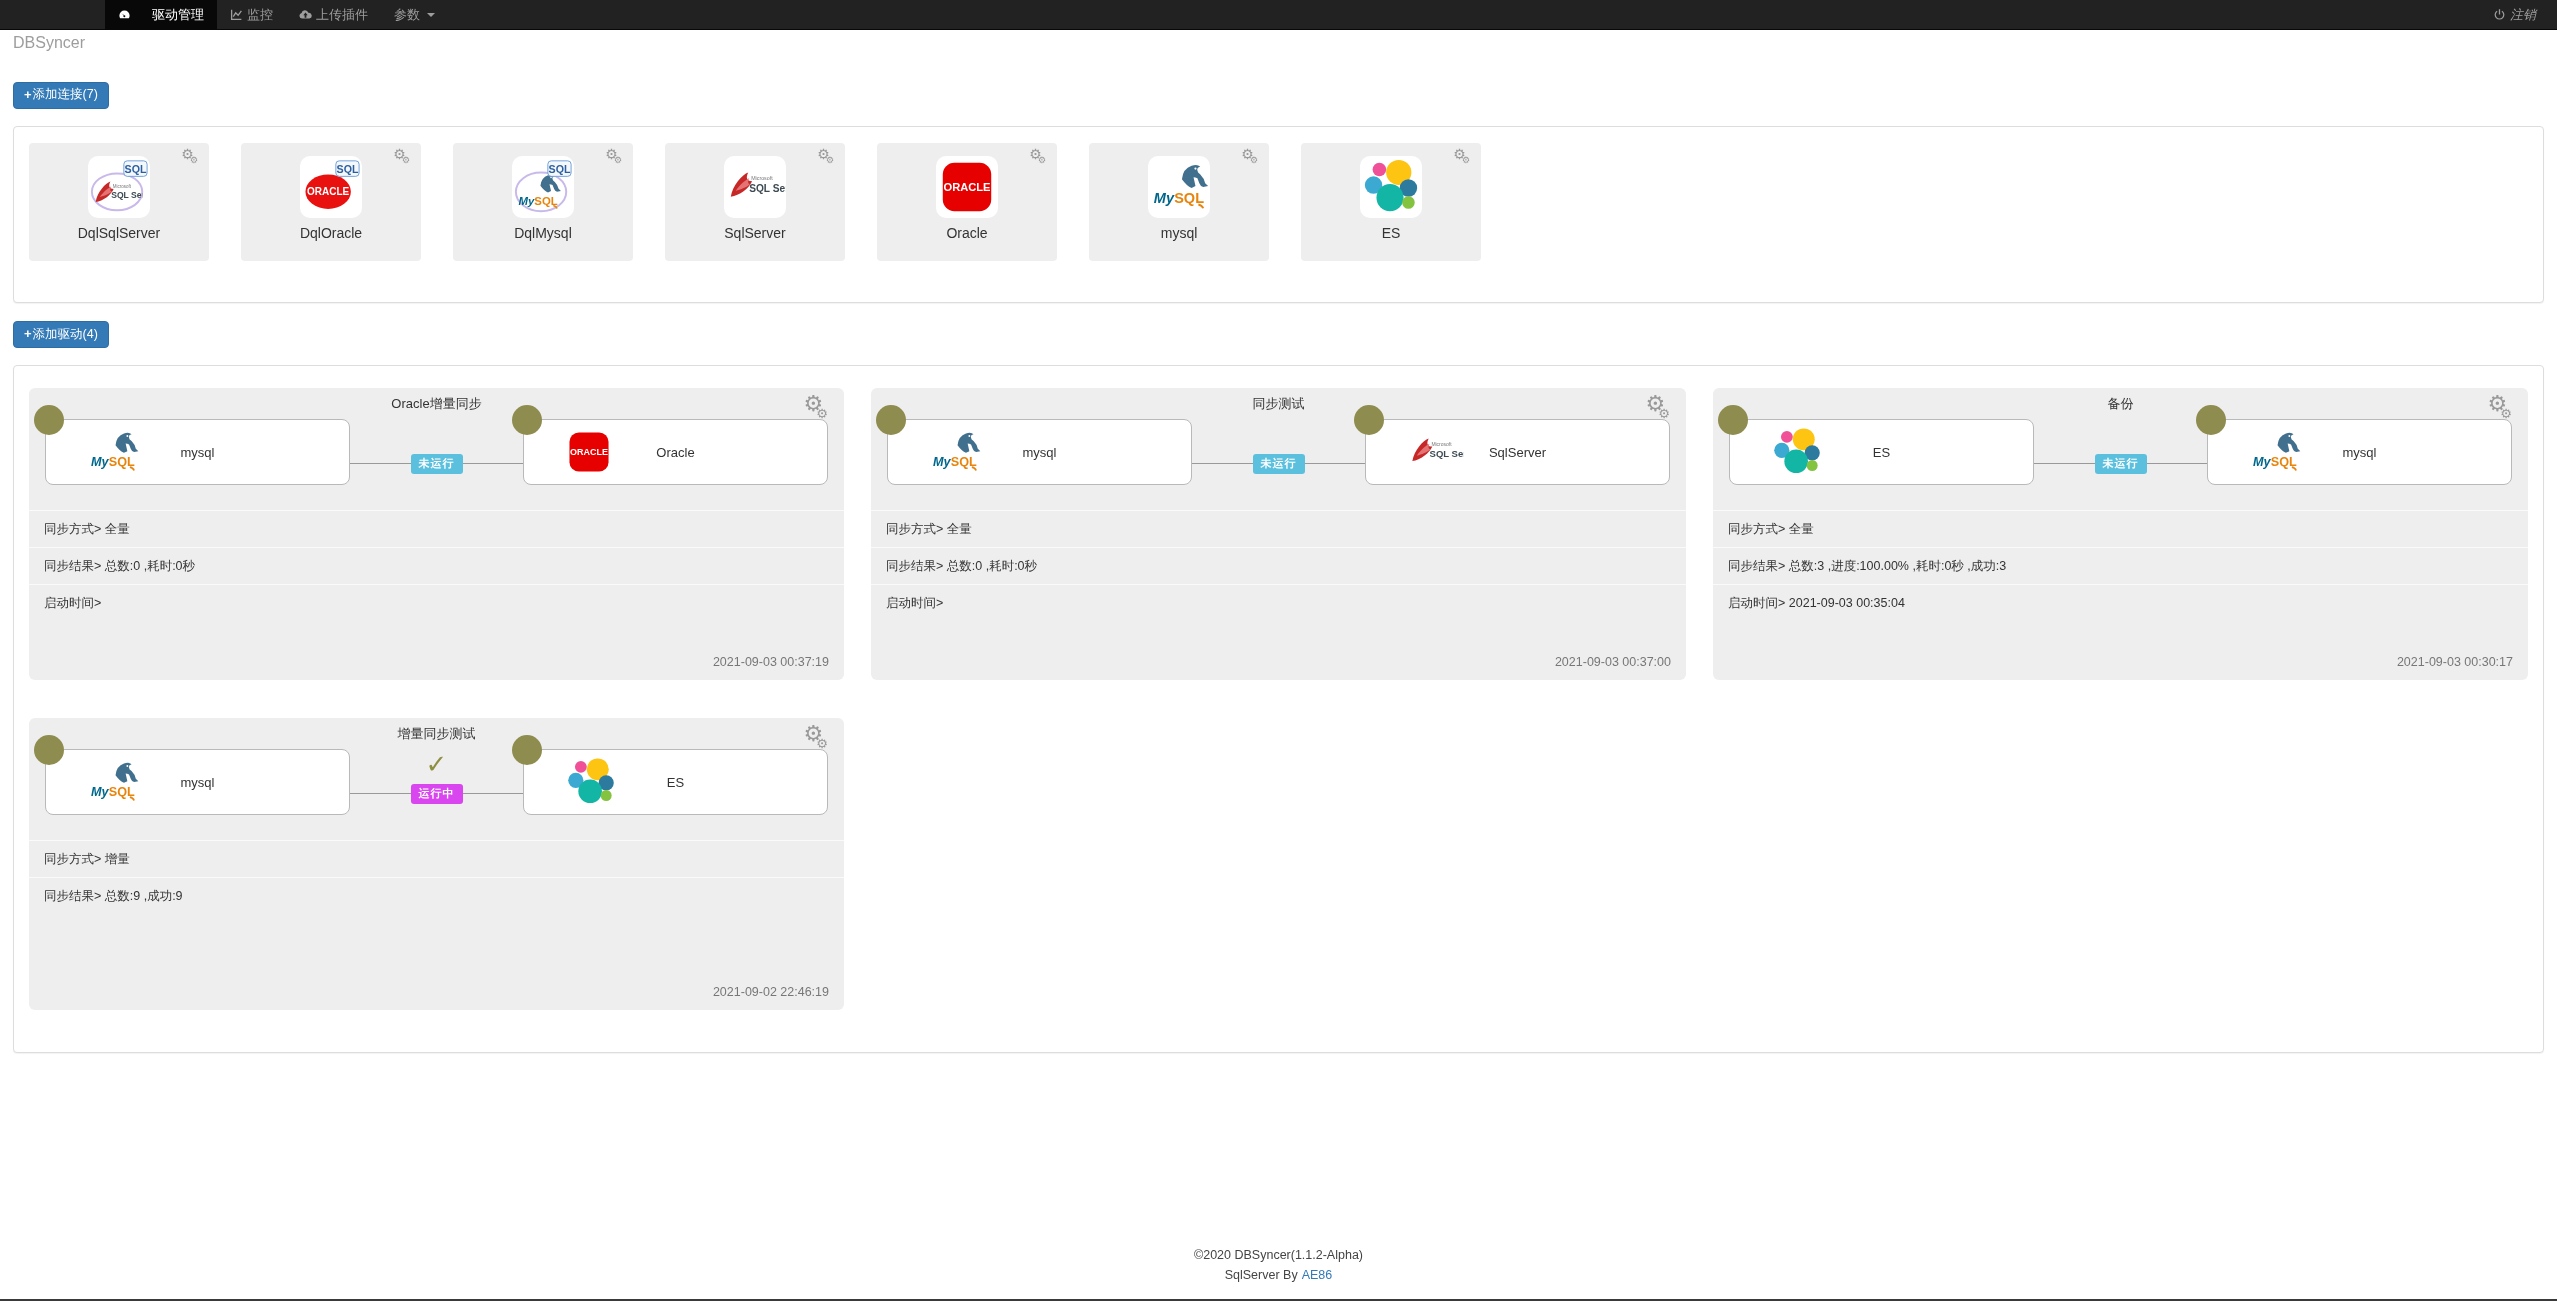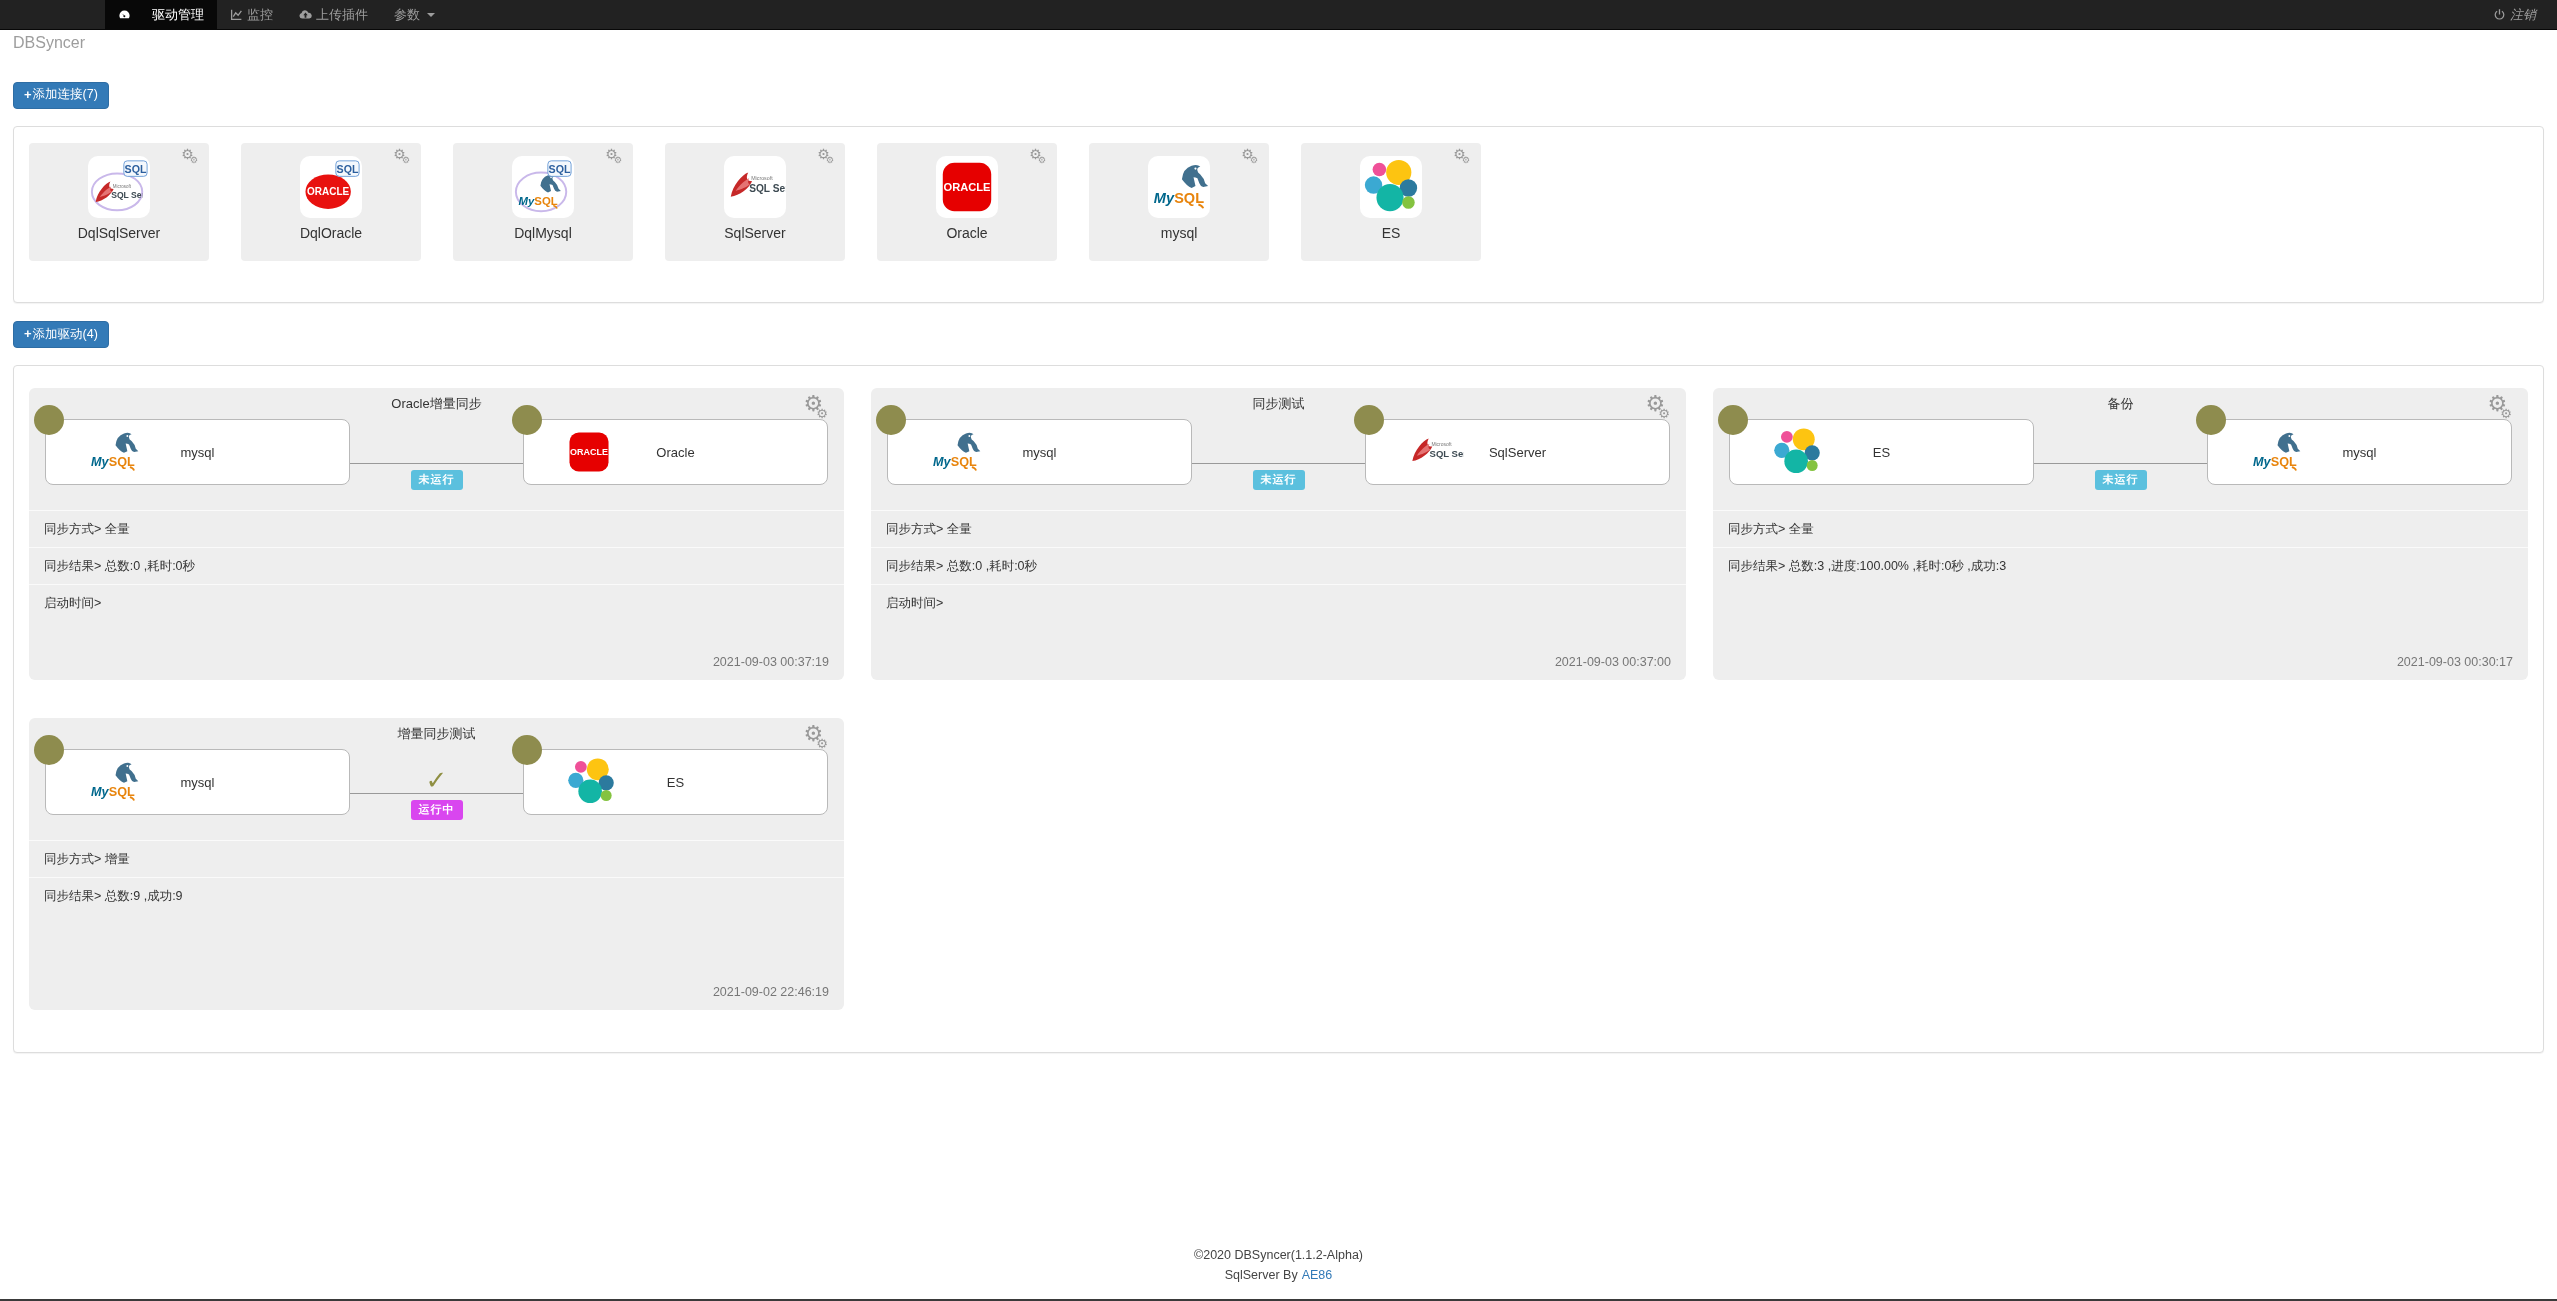--- a/index.html
+++ b/index.html
@@ -45,21 +45,21 @@
   .driver-cogs .cog2 { font-size:13px; left:-7px; top:7px; }
   .mapping { position:relative; height:122px; }
   .driver-title { position:absolute; top:7px; left:0; right:0; text-align:center; font-size:13px; color:#333; }
   .endpoint { position:absolute; top:31px; width:305px; height:66px; background:#fff; border:1px solid #b9b9b9; border-radius:8px; cursor:pointer; }
   .endpoint.src { left:16px; }
   .endpoint.tgt { left:494px; }
   .endpoint .dot { position:absolute; top:-15px; left:-12px; width:30px; height:30px; border-radius:50%; background:#8e8c4e; }
   .endpoint .ep-icon { position:absolute; left:40px; top:50%; transform:translateY(-50%); }
   .endpoint .ep-name { position:absolute; left:0; right:0; top:50%; transform:translateY(-50%); text-align:center; font-size:13px; color:#333; }
   .map-line { position:absolute; top:75px; left:321px; width:173px; border-top:1px solid #999; }
-  .status-wrap { position:absolute; top:82px; left:0; right:0; text-align:center; }
+  .status-wrap { position:absolute; top:66px; left:0; right:0; text-align:center; }
   .status-badge { display:inline-block; color:#fff; font-size:11px; font-weight:bold; padding:2px 8px 3px; border-radius:3px; letter-spacing:1px; }
   .status-badge.info { background:#5bc0de; }
   .status-badge.success { background:#d946ef; }
   .check { position:absolute; top:-33px; left:0; right:0; text-align:center; font-size:26px; font-weight:bold; color:#8f8f42; font-family:"DejaVu Sans",sans-serif; line-height:1; }
   .stat-row { height:37px; line-height:36px; padding:0 15px; border-top:1px solid #fafafa; font-size:12.5px; color:#333; white-space:pre; }
   .updated { position:absolute; right:15px; bottom:11px; font-size:12.5px; color:#777; }
 
   
   .footer { margin-top:192px; text-align:center; font-size:12.5px; color:#444; line-height:1.6; }
   .footer a { color:#337ab7; text-decoration:none; margin-left:4px; cursor:pointer; }
@@ -318,20 +318,21 @@
           <div class="endpoint tgt">
             <span class="dot"></span>
             <svg class="ep-icon" width="54" height="54">
                 <use href="#sym-mysql"></use>
               </svg>
             <div class="ep-name">mysql</div>
           </div>
         </div>
         <div class="stat-row">同步方式&gt; 全量</div>
         <div class="stat-row">同步结果&gt; 总数:3 ,进度:100.00% ,耗时:0秒 ,成功:3</div>
+        <div class="stat-row">启动时间&gt; 2021-09-03 00:35:04</div>
         <div class="updated">2021-09-03 00:30:17</div>
       </div>
 
       <div class="driver-card">
         <span class="cogs driver-cogs">⚙<i class="cog2">⚙</i></span>
         <div class="mapping">
           <div class="driver-title">增量同步测试</div>
           <div class="map-line"></div>
           <div class="endpoint src">
             <span class="dot"></span>

